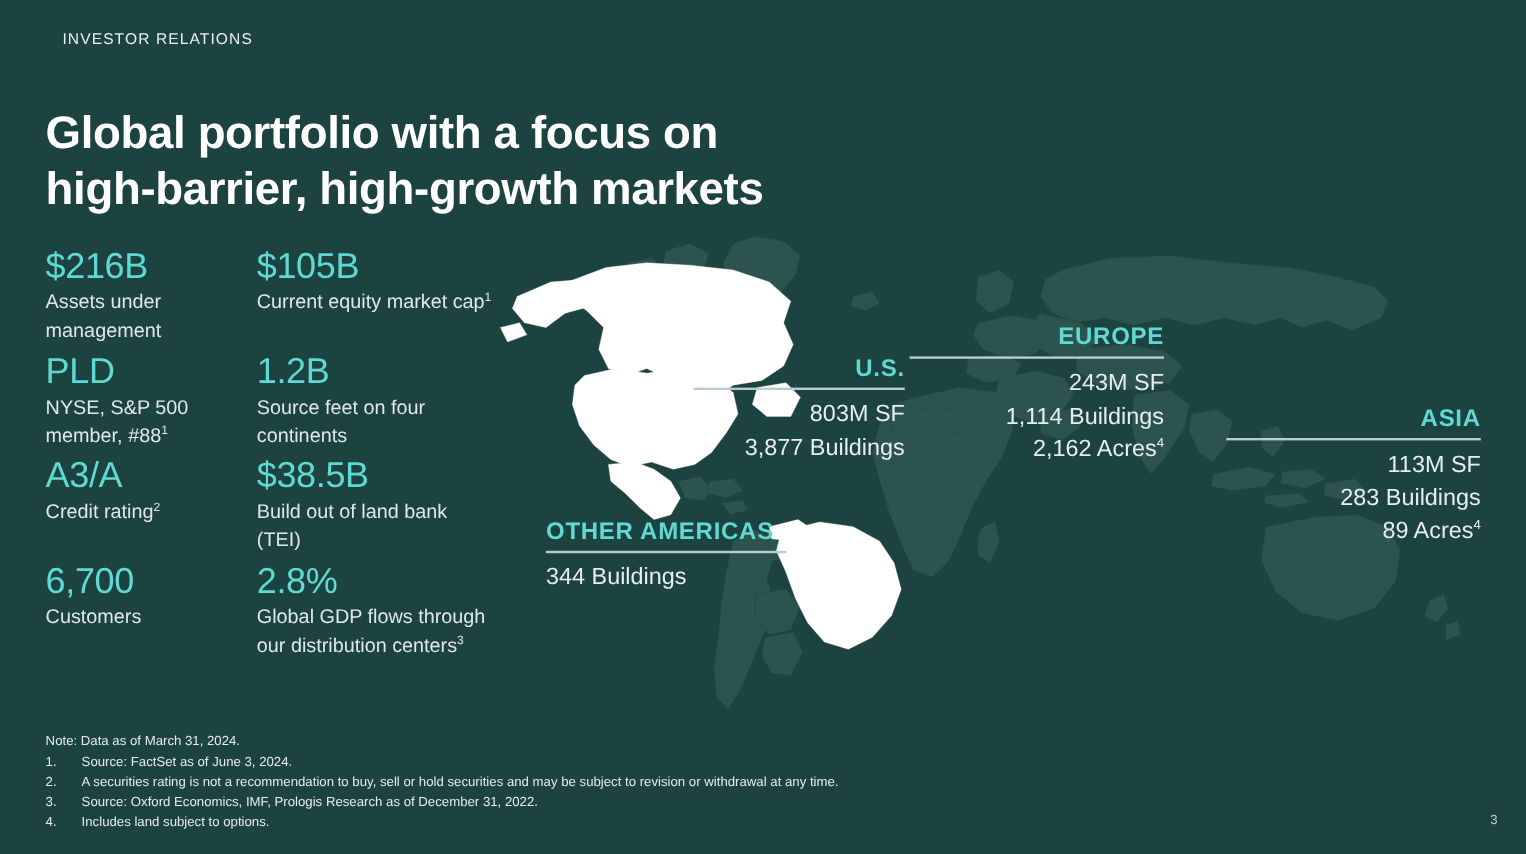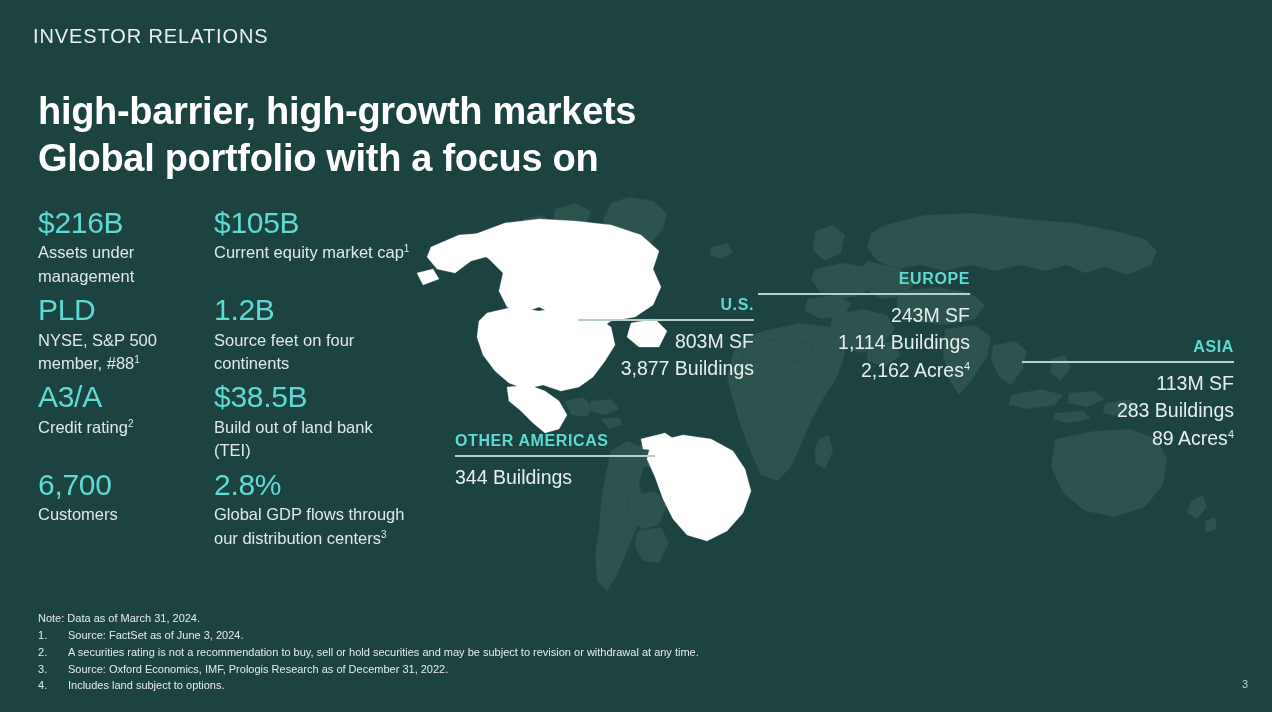--- a/index.html
+++ b/index.html
@@ -20,22 +20,22 @@
     left:415px; top:195px;
     width:870px; height:450px;
     pointer-events:none;
   }
   #map-wrap svg { width:100%; height:100%; display:block; }
   .land      { fill:#2d534f; stroke:#244946; stroke-width:0.45; }
   .land-hi   { fill:#ffffff; stroke:#ffffff; stroke-width:0.3; }
 
   
   #eyebrow {
-    position:absolute; left:33px; top:25px;
-    font-size:20px; letter-spacing:0.9px; color:#e9efee;
+    position:absolute; left:52px; top:25px;
+    font-size:13px; letter-spacing:0.9px; color:#e9efee;
   }
 
   
   #title {
     position:absolute; left:38px; top:88px;
     font-size:38px; font-weight:bold; line-height:1.23;
     color:#ffffff; letter-spacing:-0.3px;
   }
   #title .l { display:block; }
 
@@ -54,21 +54,21 @@
     letter-spacing:-0.3px;
   }
   .stat-label {
     font-size:16.5px; color:#dfe8e7; line-height:1.42; margin-top:1px;
   }
   .stat-label sup { font-size:10px; vertical-align:super; line-height:0; }
 
   
   .callout { position:absolute; }
   .callout-label {
-    font-size:16px; font-weight:bold; color:#5fd9d3;
+    font-size:20px; font-weight:bold; color:#5fd9d3;
     letter-spacing:0.6px; line-height:1.1;
   }
   .callout-rule {
     height:2px; background:#b9cdca; margin-top:5px; margin-bottom:7px;
   }
   .callout-line {
     font-size:19.5px; color:#e6eeed; line-height:1.42; white-space:nowrap;
   }
   .callout-line sup { font-size:11px; vertical-align:super; line-height:0; }
 
@@ -181,22 +181,22 @@
 
         <path d="M236 248 L268 240 L296 244 L318 256 L330 274 L336 296 L328 318 L312 336 L292 346 L272 340 L258 324 L248 304 L240 282 L232 264 Z"></path>
         <path d="M226 244 L250 238 L262 246 L248 256 L228 254 Z"></path>
       </g>
     </svg>
   </div>
 
   <div id="eyebrow">INVESTOR RELATIONS</div>
 
   <h1 id="title">
+    <span class="l">Global portfolio with a focus on</span>
     <span class="l">high-barrier, high-growth markets</span>
-    <span class="l">Global portfolio with a focus on</span>
   </h1>
 
   <div id="stats">
 
     <div class="stat">
       <div class="stat-value">$216B</div>
       <div class="stat-label"><span>Assets under management</span></div>
     </div>
 
     <div class="stat">

